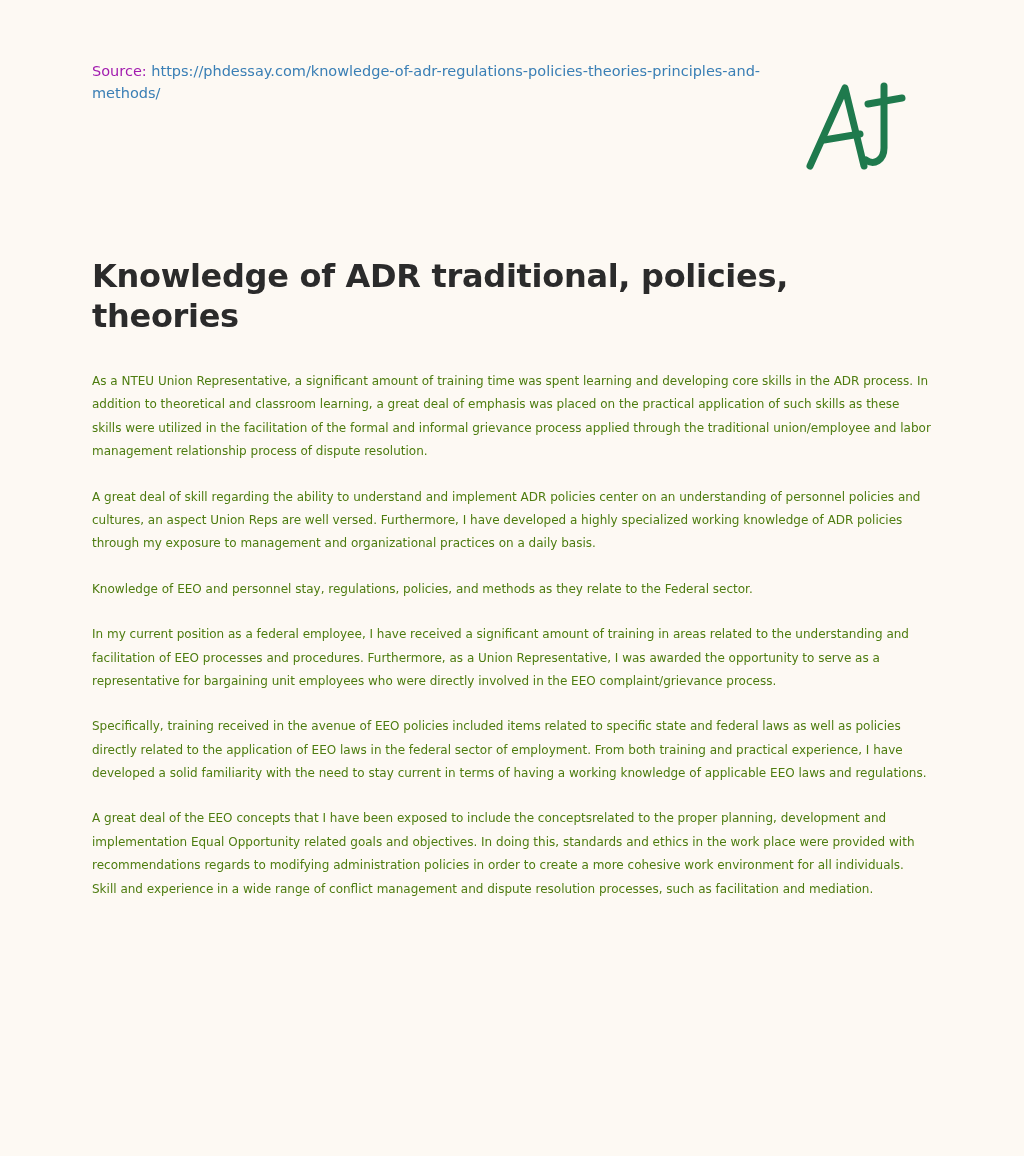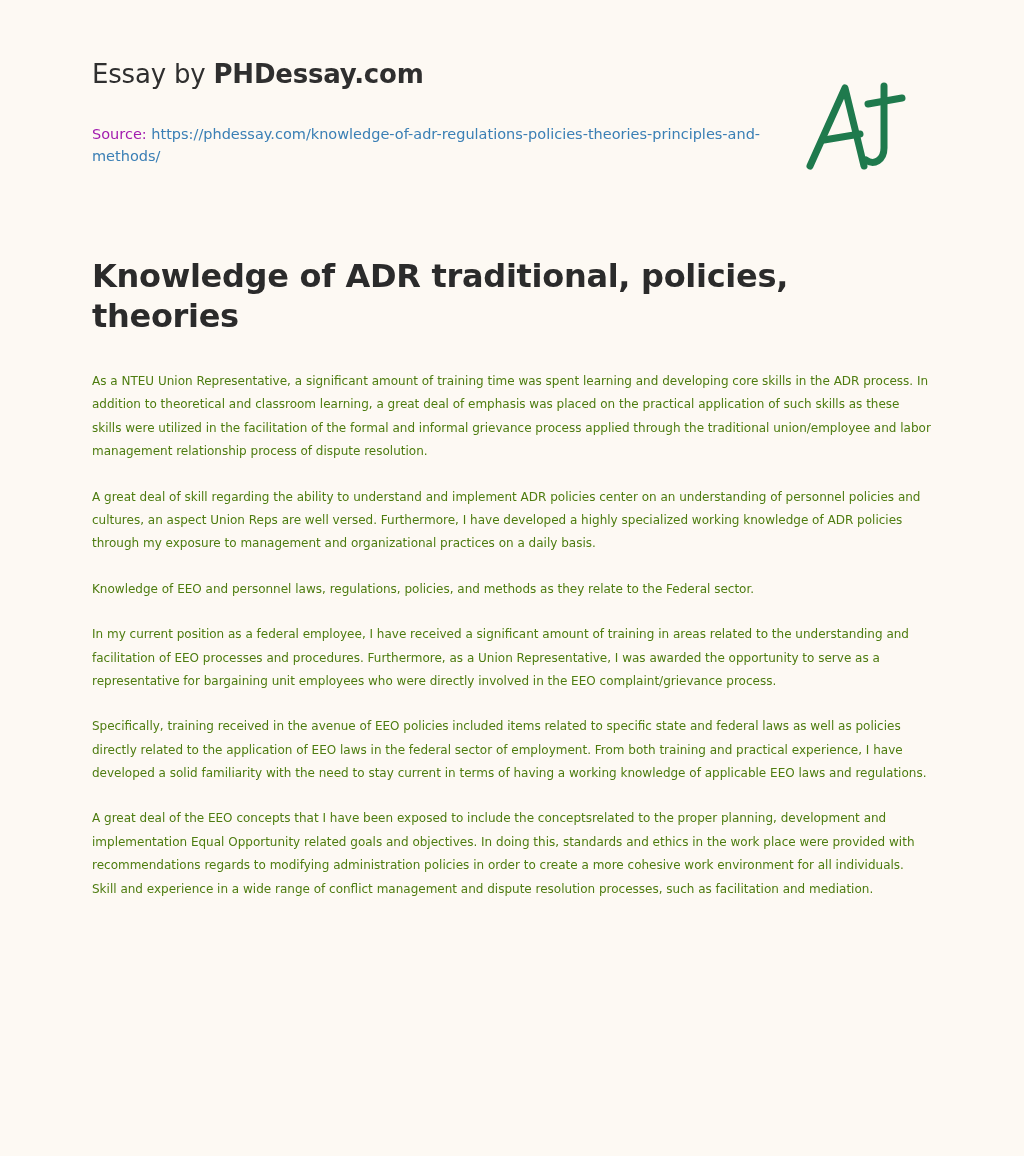--- a/index.html
+++ b/index.html
@@ -97,23 +97,20 @@
     margin-bottom: 0;
   }
 </style>
 </head>
 <body>
 
 <div class="page">
 
   <div class="header">
     <div class="header-left">
-      <div class="brand">
-        <span class="brand-essay">Essay</span><span class="brand-by"> by </span><span class="brand-site">PHDessay.com</span>
-      </div>
       <div class="source-line">
         <span class="source-label">Source:</span>
         <a class="source-url" href="#">https://phdessay.com/knowledge-of-adr-regulations-policies-theories-principles-and-methods/</a>
       </div>
     </div>
 
     <div class="logo">
       <svg width="120" height="110" viewBox="0 0 120 110" xmlns="http://www.w3.org/2000/svg">
         <g fill="none" stroke="#1f7a4d" stroke-width="7" stroke-linecap="round" stroke-linejoin="round">
           <path d="M12 92 L47 14 L66 92"></path>
@@ -123,20 +120,20 @@
         </g>
       </svg>
     </div>
   </div>
 
   <h1 class="title">Knowledge of ADR traditional, policies, theories</h1>
 
   <div class="body-copy">
     <p>As a NTEU Union Representative, a significant amount of training time was spent learning and developing core skills in the ADR process. In addition to theoretical and classroom learning, a great deal of emphasis was placed on the practical application of such skills as these skills were utilized in the facilitation of the formal and informal grievance process applied through the traditional union/employee and labor management relationship process of dispute resolution.</p>
     <p>A great deal of skill regarding the ability to understand and implement ADR policies center on an understanding of personnel policies and cultures, an aspect Union Reps are well versed. Furthermore, I have developed a highly specialized working knowledge of ADR policies through my exposure to management and organizational practices on a daily basis.</p>
-    <p>Knowledge of EEO and personnel laws, regulations, policies, and methods as they relate to the Federal sector.</p>
+    <p>Knowledge of EEO and personnel stay, regulations, policies, and methods as they relate to the Federal sector.</p>
     <p>In my current position as a federal employee, I have received a significant amount of training in areas related to the understanding and facilitation of EEO processes and procedures. Furthermore, as a Union Representative, I was awarded the opportunity to serve as a representative for bargaining unit employees who were directly involved in the EEO complaint/grievance process.</p>
     <p>Specifically, training received in the avenue of EEO policies included items related to specific state and federal laws as well as policies directly related to the application of EEO laws in the federal sector of employment. From both training and practical experience, I have developed a solid familiarity with the need to stay current in terms of having a working knowledge of applicable EEO laws and regulations.</p>
     <p>A great deal of the EEO concepts that I have been exposed to include the conceptsrelated to the proper planning, development and implementation Equal Opportunity related goals and objectives. In doing this, standards and ethics in the work place were provided with recommendations regards to modifying administration policies in order to create a more cohesive work environment for all individuals. Skill and experience in a wide range of conflict management and dispute resolution processes, such as facilitation and mediation.</p>
 
   </div>
 
 </div>
 
 </body></html>

